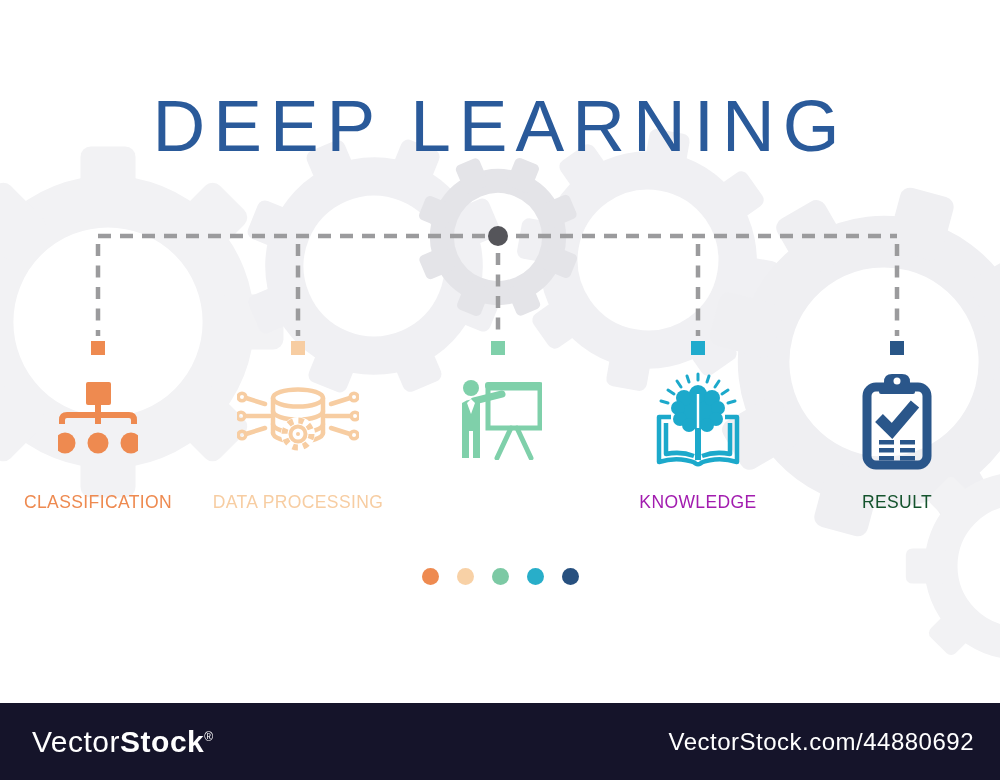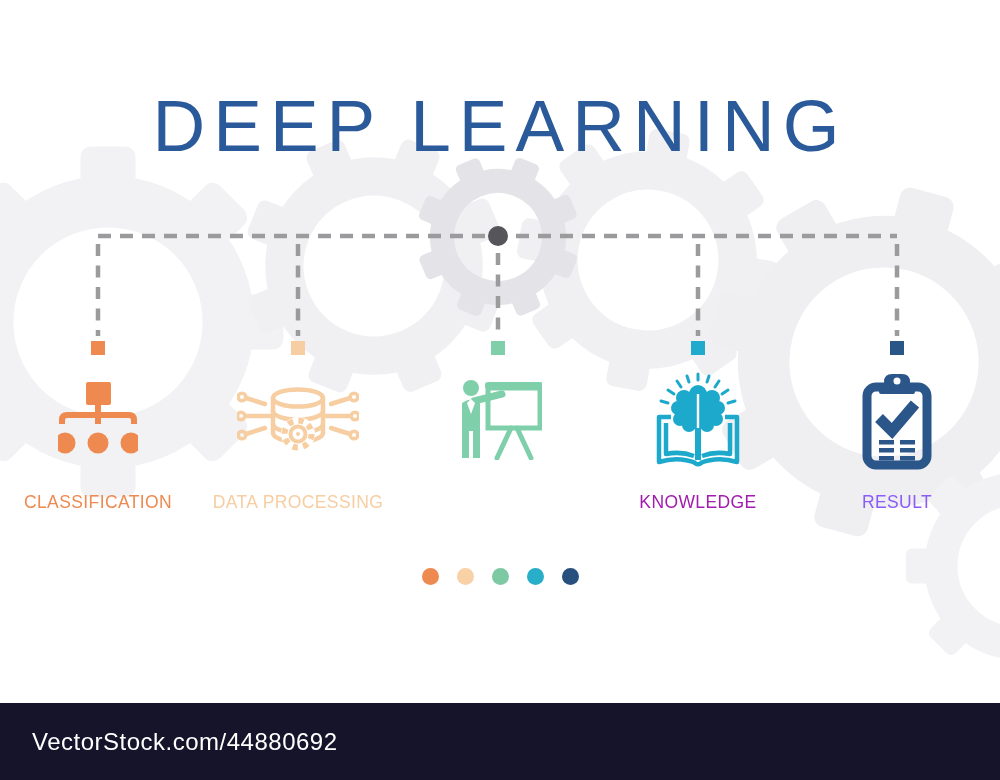--- a/index.html
+++ b/index.html
@@ -180,28 +180,29 @@
           <path d="M17 46 L30 59 L53 32" fill="none" stroke="#2a568a" stroke-width="11"></path>
           <rect x="17" y="68" width="15" height="4.5"></rect>
             <rect x="38" y="68" width="15" height="4.5"></rect>
           <rect x="17" y="76" width="15" height="4.5"></rect>
             <rect x="38" y="76" width="15" height="4.5"></rect>
           <rect x="17" y="84" width="15" height="4.5"></rect>
             <rect x="38" y="84" width="15" height="4.5"></rect>
         </g>
       </svg>
     </div>
-    <div class="step-label" style="color:#8b5cf6">RESULT</div>
+    <div class="step-label" style="color:#14532d">RESULT</div>
   </div>
 
   <div class="dots">
     <div class="dot" style="background:#ee8a50"></div>
     <div class="dot" style="background:#f8d1a6"></div>
     <div class="dot" style="background:#7cc9a4"></div>
     <div class="dot" style="background:#28aec9"></div>
     <div class="dot" style="background:#27507f"></div>
   </div>
 
   <div class="wm-bar">
+    <div class="wm-logo"><span class="lt">Vector</span><span class="bd">Stock</span><sup>®</sup></div>
     <div class="wm-url">VectorStock.com/44880692</div>
   </div>
 
 </div>
 
 </body></html>

